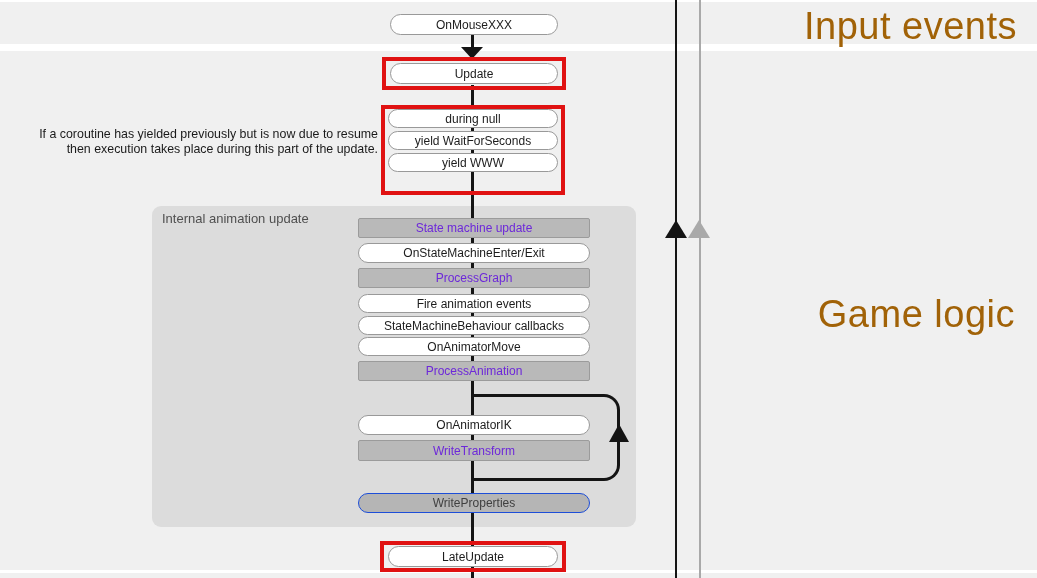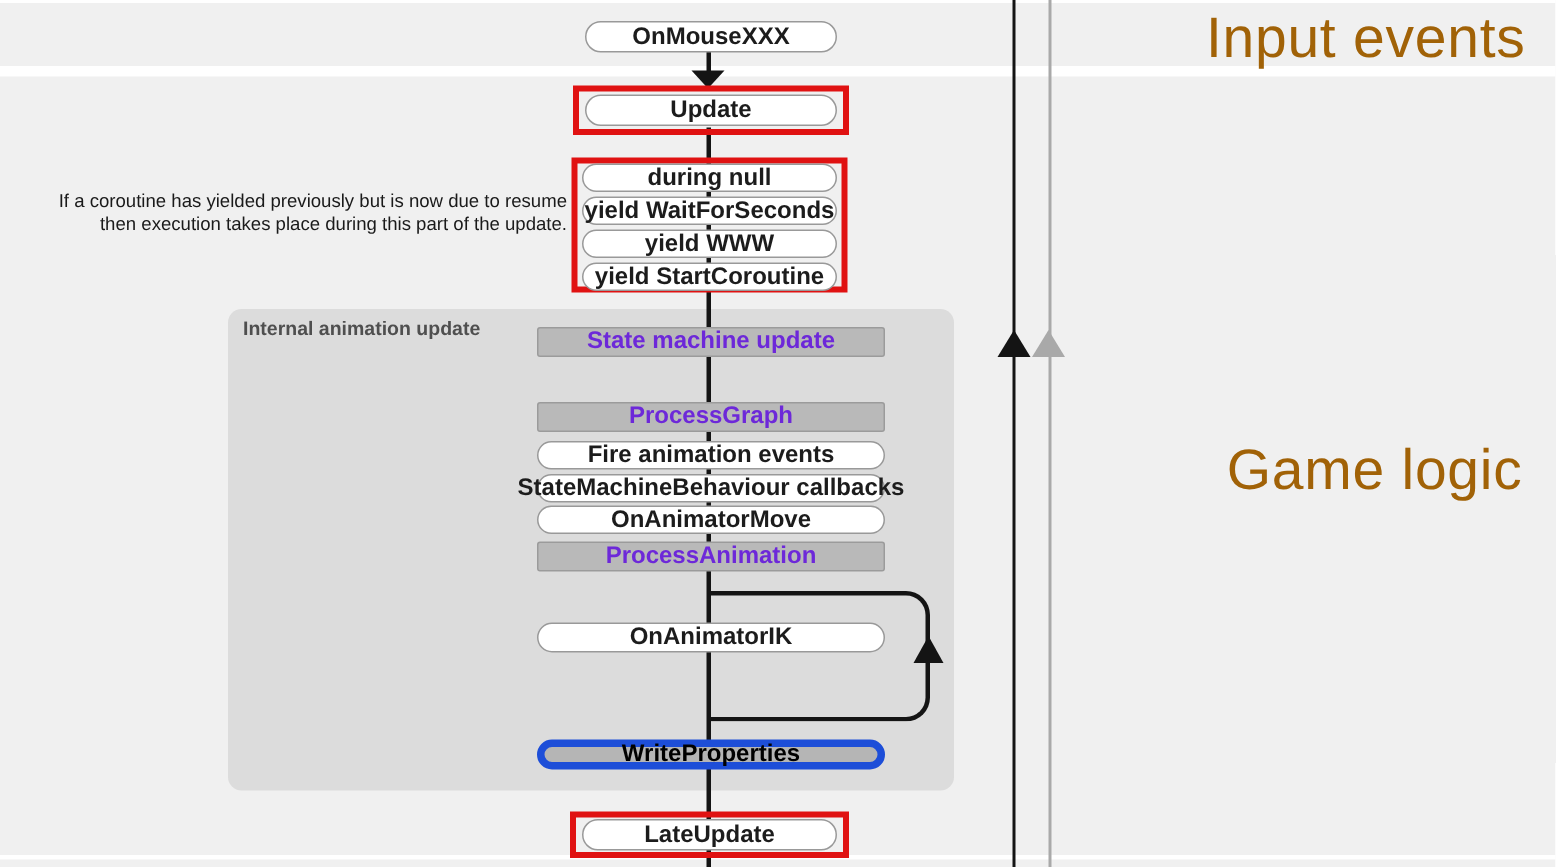--- a/index.html
+++ b/index.html
@@ -45,38 +45,37 @@
     border:3px solid #141414;border-left:none;
     border-radius:0 16px 16px 0;z-index:2;
   }
 
   
   #animation-box{
     left:152px;top:206px;width:484px;height:321px;
     background:#dcdcdc;border-radius:9px;z-index:1;
   }
   #animation-box-title{
-    left:162px;top:211px;font-size:13px;font-weight:bold;color:#4f4f4f;z-index:4;
+    left:162px;top:211px;font-size:13px;font-weight:normal;color:#4f4f4f;z-index:4;
   }
 
   
   .node{
-    text-align:center;font-size:16px;z-index:4;
+    text-align:center;font-size:12px;z-index:4;
     display:flex;align-items:center;justify-content:center;
     white-space:nowrap;
-    font-weight:bold;
   }
   .pill-white{
     background:#ffffff;border:1px solid #999;border-radius:11px;color:#1c1c1c;
   }
   .rect-gray{
     background:#b9b9b9;border:1px solid #9b9b9b;border-radius:2px;color:#6d28d9;
   }
   .pill-gray{
-    background:#b5b5b5;border:5px solid #1d4ed8;border-radius:11px;color:#000000;
+    background:#b5b5b5;border:1px solid #1d4ed8;border-radius:11px;color:#404040;
   }
 
   
   .col-narrow{left:390px;width:168px;height:21px;}
   
   .red-frame{border:4px solid #e01212;z-index:3;}
   #update-red-box{left:382px;top:57px;width:184px;height:33px;}
   #yield-red-box{left:381px;top:105px;width:184px;height:90px;}
   #lateupdate-red-box{left:380px;top:541px;width:186px;height:31px;}
 
@@ -137,29 +136,30 @@
 
   <div id="node-onmouse" class="abs node pill-white col-narrow">OnMouseXXX</div>
 
   <div id="update-red-box" class="abs red-frame"></div>
   <div id="node-update" class="abs node pill-white col-narrow">Update</div>
 
   <div id="yield-red-box" class="abs red-frame"></div>
   <div id="node-yield-0" class="abs node pill-white yield-pill">during null</div>
   <div id="node-yield-1" class="abs node pill-white yield-pill">yield WaitForSeconds</div>
   <div id="node-yield-2" class="abs node pill-white yield-pill">yield WWW</div>
-  <div id="node-yield-3" class="abs node pill-white yield-pill">yield StartCoroutine</div>
 
   <div id="coroutine-note" class="abs">If a coroutine has yielded previously but is now due to resume then execution takes place during this part of the update.</div>
 
   <div id="anim-0" class="abs node rect-gray anim-node">State machine update</div>
+  <div id="anim-1" class="abs node pill-white anim-node">OnStateMachineEnter/Exit</div>
   <div id="anim-2" class="abs node rect-gray anim-node">ProcessGraph</div>
   <div id="anim-3" class="abs node pill-white anim-node">Fire animation events</div>
   <div id="anim-4" class="abs node pill-white anim-node">StateMachineBehaviour callbacks</div>
   <div id="anim-5" class="abs node pill-white anim-node">OnAnimatorMove</div>
   <div id="anim-6" class="abs node rect-gray anim-node">ProcessAnimation</div>
   <div id="anim-7" class="abs node pill-white anim-node">OnAnimatorIK</div>
+  <div id="anim-8" class="abs node rect-gray anim-node">WriteTransform</div>
   <div id="anim-9" class="abs node pill-gray anim-node">WriteProperties</div>
 
   <div id="lateupdate-red-box" class="abs red-frame"></div>
   <div id="node-lateupdate" class="abs node pill-white">LateUpdate</div>
 
 </div>
 
 </body></html>

